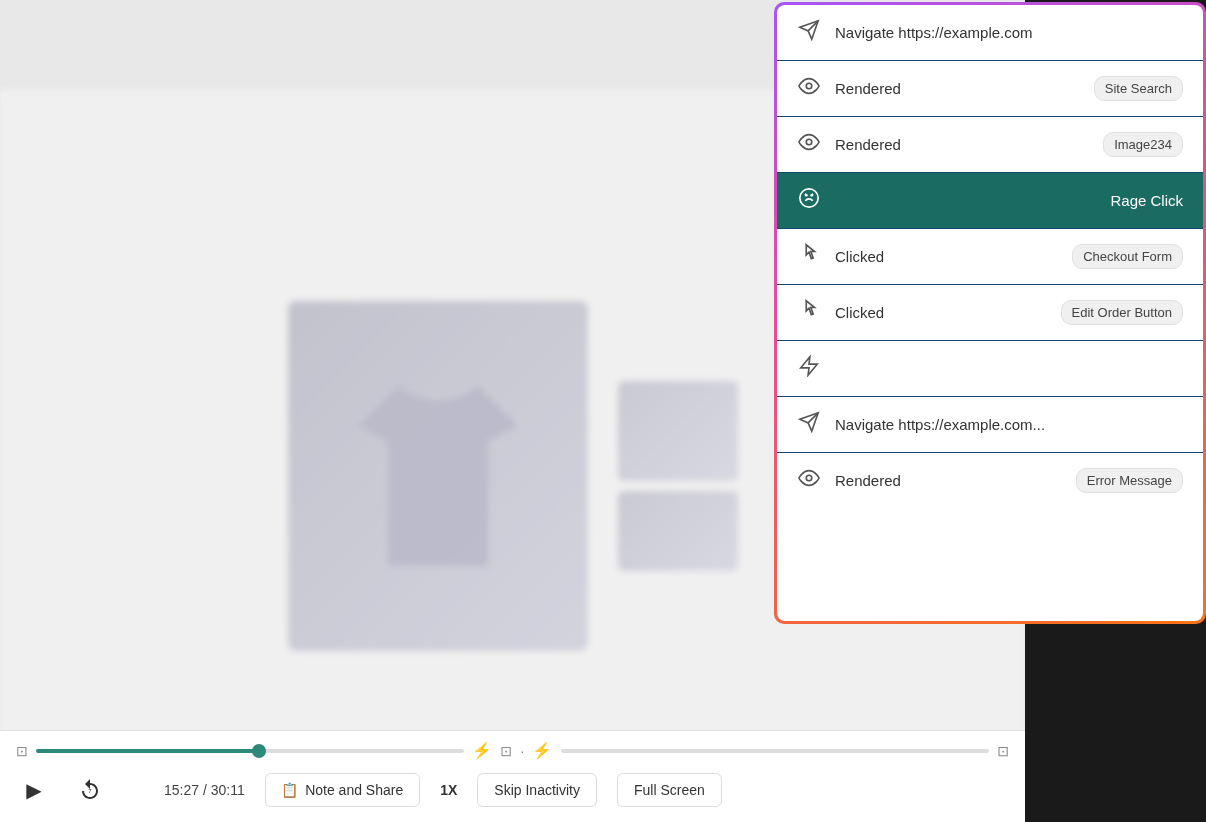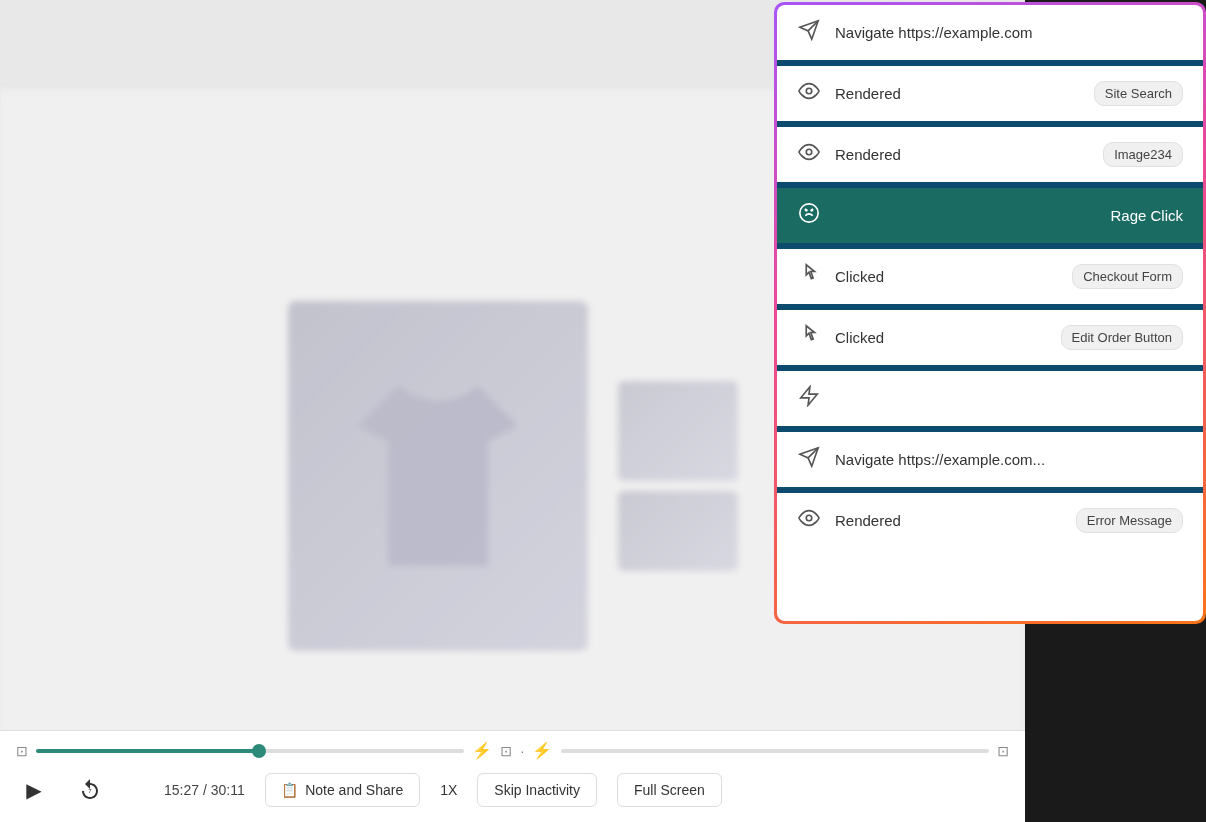--- a/index.html
+++ b/index.html
@@ -233,21 +233,21 @@
       align-items: center;
       gap: 6px;
     }
 
     .speed-btn {
       font-size: 14px;
       color: #333;
       background: none;
       border: none;
       cursor: pointer;
-      font-weight: 400;
+      font-weight: 700;
     }
 
     
     .panel-wrapper {
       position: absolute;
       top: 2px;
       right: 0;
       width: 432px;
       height: 622px;
       padding: 3px;
@@ -261,21 +261,21 @@
       border-radius: 8px;
       overflow: hidden;
       height: 100%;
     }
 
     .event-item {
       display: flex;
       align-items: center;
       padding: 14px 20px;
       gap: 14px;
-      border-bottom: 6px solid #0c4a6e;
+      border-bottom: 1px solid #0c4a6e;
       cursor: pointer;
     }
 
     .event-item:last-child {
       border-bottom: none;
     }
 
     .event-item.active {
       background: #1a6b62;
       text-align: right;

